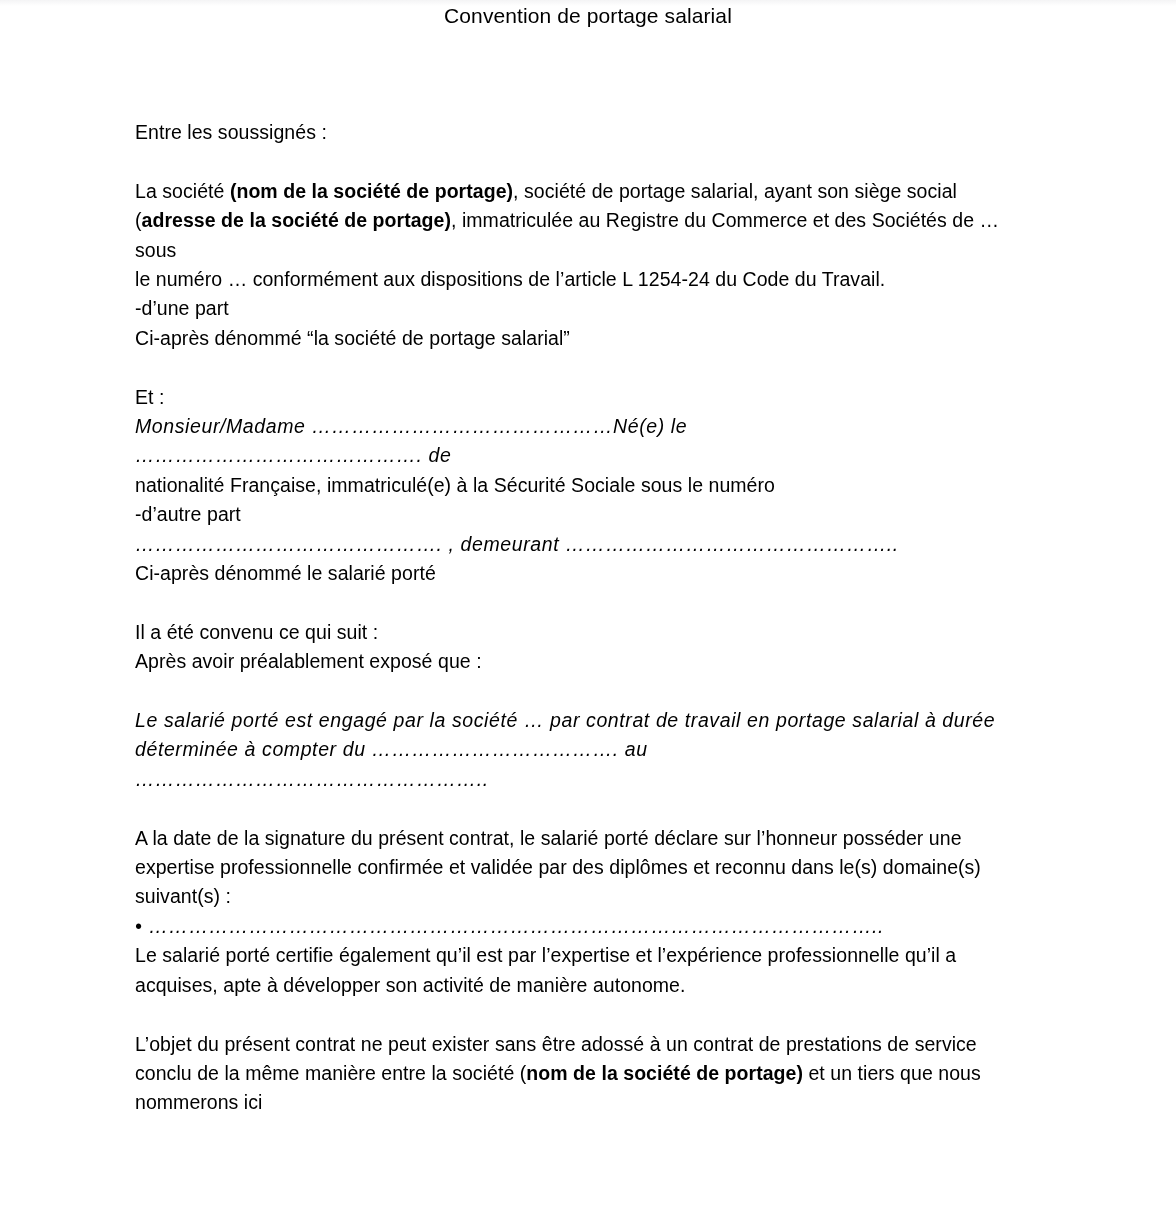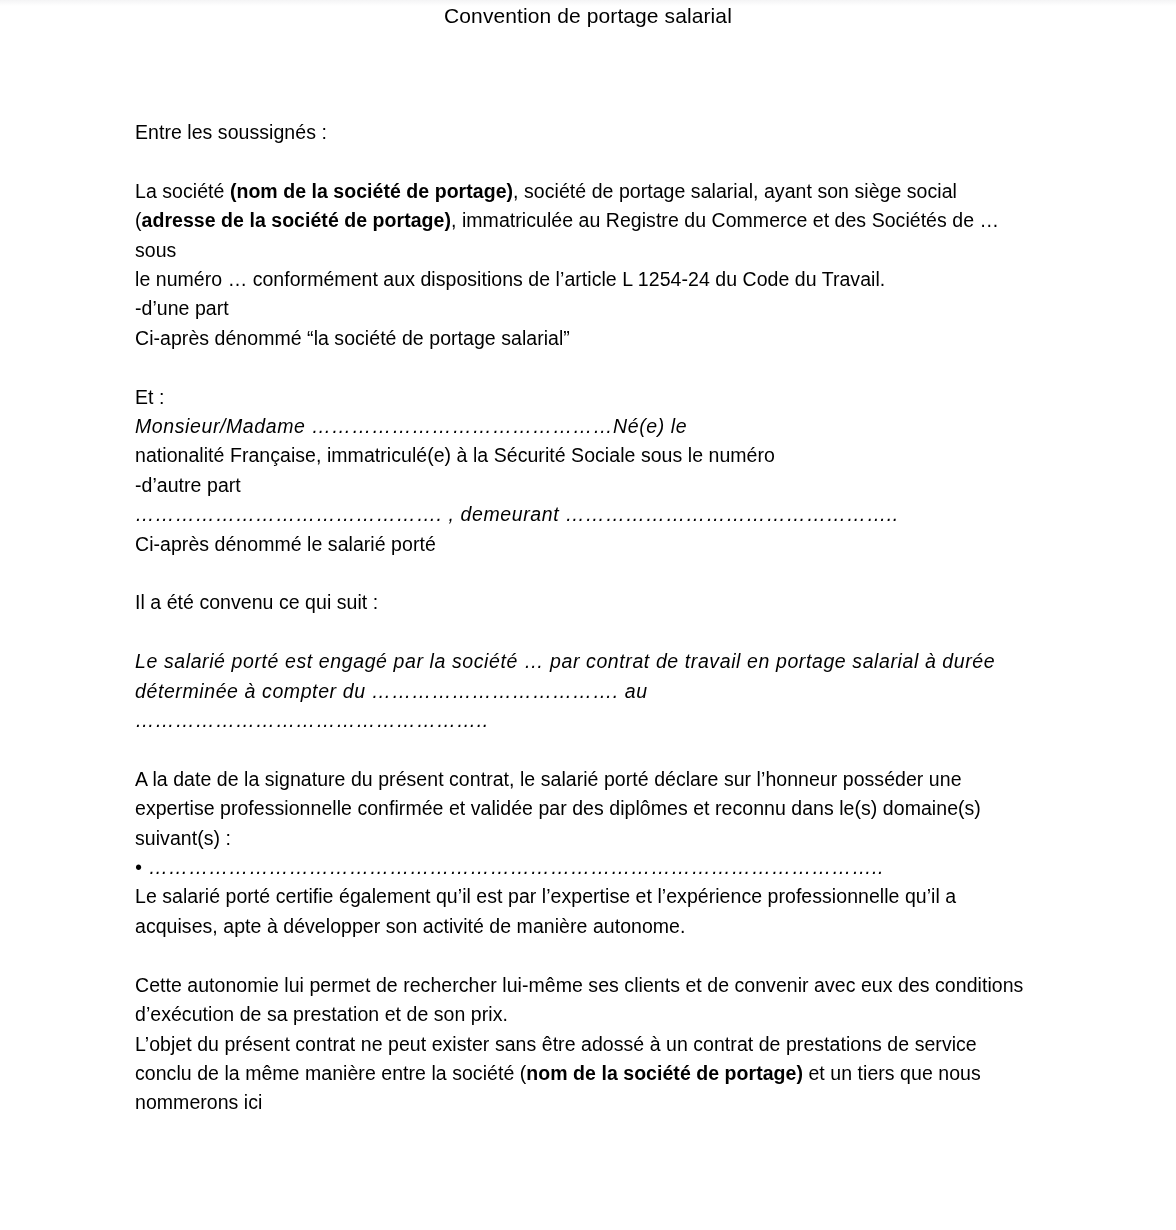--- a/index.html
+++ b/index.html
@@ -100,33 +100,35 @@
     <p class="blk">-d’une part</p>
 
     <p class="blk">Ci-après dénommé “la société de portage salarial”</p>
 
     <div class="gap"></div>
 
     <p class="blk">Et :</p>
 
     <p class="blk dot-lead">Monsieur/Madame ………………………………………Né(e) le</p>
 
+    <p class="blk dot-lead">……………………………………. de</p>
 
     <p class="blk">nationalité Française, immatriculé(e) à la Sécurité Sociale sous le numéro</p>
 
     <p class="blk">-d’autre part</p>
 
     <p class="blk dot-lead">………………………………………. , demeurant …………………………………………..</p>
 
     <p class="blk">Ci-après dénommé le salarié porté</p>
 
     <div class="gap"></div>
 
     <p class="blk">Il a été convenu ce qui suit :</p>
 
+    <p class="blk">Après avoir préalablement exposé que :</p>
 
     <div class="gap"></div>
 
 
     <p class="blk dot-lead">Le salarié porté est engagé par la société … par contrat de travail en portage salarial à durée déterminée à compter du ………………………………. au</p>
 
     <p class="blk dot-lead">……………………………………………..</p>
 
     <div class="gap"></div>
 
@@ -134,20 +136,19 @@
 
     <p class="blk bullet-line dot-lead">
       <span>•</span>
       <span>………………………………………………………………………………………………..</span>
     </p>
 
     <p class="blk">Le salarié porté certifie également qu’il est par l’expertise et l’expérience professionnelle qu’il a acquises, apte à développer son activité de manière autonome.</p>
 
     <div class="gap"></div>
 
-    <p class="blk">Cette autonomie lui permet de rechercher lui-même ses clients et de convenir avec eux des conditions d’exécution de sa prestation et de son prix.</p>
 
     <p class="blk clip-last">
       <span>L’objet du présent contrat ne peut exister sans être adossé à un contrat de prestations de </span><span>service conclu de la même manière entre la société (</span><b>nom de la société de portage)</b><span> et un tiers que nous nommerons ici</span>
     </p>
 
   </div>
 </div>
 
 </body></html>

